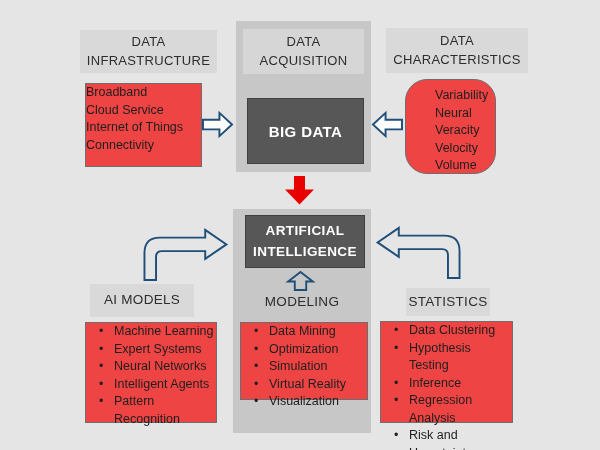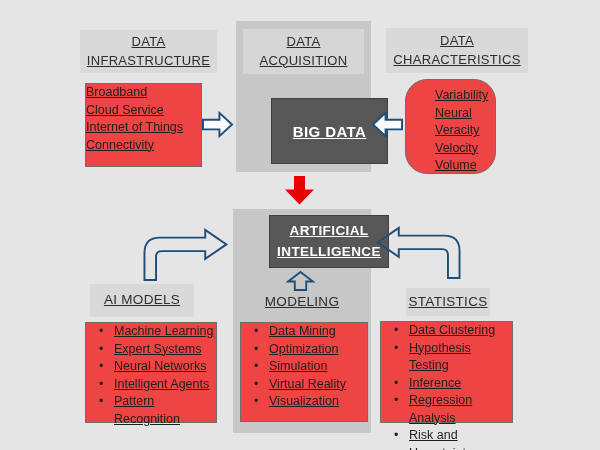--- a/index.html
+++ b/index.html
@@ -5,21 +5,21 @@
   html,body{margin:0;padding:0;}
   body{
     width:600px;height:450px;
     font-family:"Liberation Sans","DejaVu Sans",sans-serif;
     background:#ffffff;
   }
   #stage{
     position:relative;width:600px;height:450px;overflow:hidden;
     background:var(--background,#e5e5e5);
   }
-  .abs{position:absolute;box-sizing:border-box;text-decoration:underline;}
+  .abs{position:absolute;box-sizing:border-box;}
 
   
   .panel{background:var(--panel,#c7c7c7);}
 
   
   .hdr{
     background:var(--header-bg,#d9d9d9);
     display:flex;flex-direction:column;align-items:center;justify-content:center;
     color:#2d2d2d;font-size:13px;letter-spacing:.3px;line-height:1.4;
     text-align:center;
@@ -27,21 +27,20 @@
   .hdr.on-panel{background:var(--header-bg-on-panel,#d6d6d6);}
   .hdr .ln{display:block;}
 
   
   .dark-box{
     background:var(--dark-box,#575757);
     border:1px solid #3f3f3f;
     color:#ffffff;font-weight:bold;text-align:center;
     display:flex;flex-direction:column;align-items:center;justify-content:center;
     letter-spacing:.4px;
-    margin-left:24px;
   }
 
   
   .list-box{
     background:#ef4444;border:1px solid #6e6e6e;
     color:#1e1e1e;font-size:12.5px;line-height:17.5px;
   }
   .list-box ul{margin:0;padding:0;list-style:none;}
   .plain-list{padding:6px 4px 0 22px;}
   .plain-list.wide-pad{padding:7px 4px 0 29px;}
@@ -153,21 +152,21 @@
       <li>Expert Systems</li>
       <li>Neural Networks</li>
       <li>Intelligent Agents</li>
       <li>Pattern Recognition</li>
     </ul>
   </div>
 
   <div class="abs small-label" style="left:233px;top:294px;width:138px;">
     <span>MODELING</span>
   </div>
-  <div class="abs list-box" style="left:240px;top:322px;width:128px;height:100px;">
+  <div class="abs list-box" style="left:240px;top:322px;width:128px;height:78px;">
     <ul class="bullet-list">
       <li>Data Mining</li>
       <li>Optimization</li>
       <li>Simulation</li>
       <li>Virtual Reality</li>
       <li>Visualization</li>
     </ul>
   </div>
 
   <div class="abs hdr" style="left:406px;top:288px;width:84px;height:28px;font-size:13.5px;">

